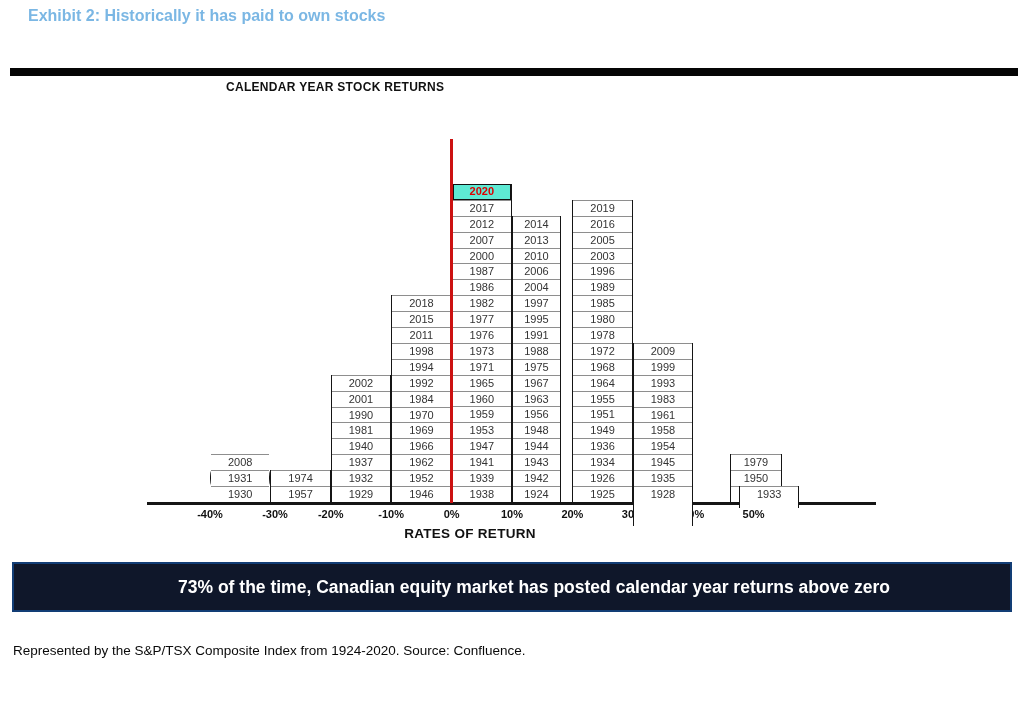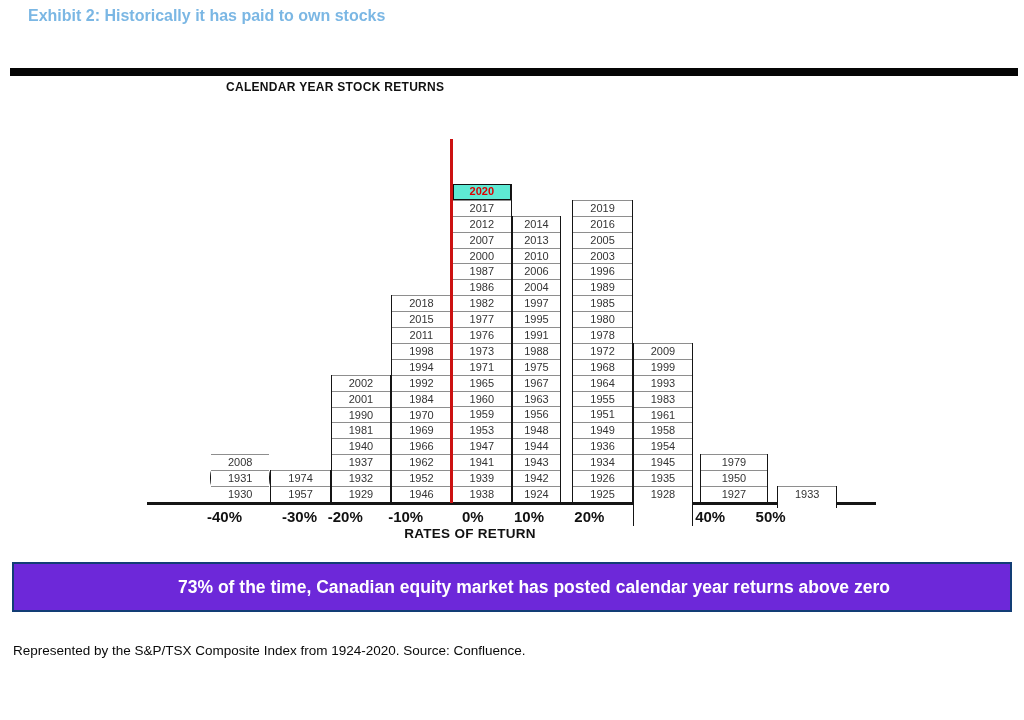--- a/index.html
+++ b/index.html
@@ -13,21 +13,21 @@
   .chart-title{position:absolute;left:226px;top:80px;width:500px;text-align:left;
                font-size:12px;font-weight:bold;letter-spacing:.3px;color:#111;}
   .axis-line{position:absolute;left:147px;top:502px;width:729px;height:2.6px;background:#151515;z-index:1;}
   .zero-line{position:absolute;left:450.4px;top:139px;width:2.6px;height:363.5px;z-index:5;}
 
   .col{position:absolute;box-sizing:border-box;border-left:1.4px solid #151515;border-right:1.4px solid #151515;z-index:2;background:#fff;}
   .cell{box-sizing:border-box;height:15.9px;border-top:1px solid #8e8e8e;background:#fff;
         font-size:11px;line-height:14.8px;text-align:center;color:#333;}
   .cell.hl{background:#5eead4;color:#dd0000;font-weight:bold;border:1.4px solid #111;line-height:13.2px;}
 
-  .tick{position:absolute;width:64px;text-align:right;font-size:15px;font-weight:bold;color:#111;}
+  .tick{position:absolute;width:64px;text-align:center;font-size:11px;font-weight:bold;color:#111;}
   .x-label{position:absolute;left:320px;top:526px;width:300px;text-align:center;
            font-size:13.5px;font-weight:bold;color:#111;letter-spacing:.3px;}
 
   .banner{position:absolute;left:12px;top:562px;width:1000px;height:50px;box-sizing:border-box;
           display:flex;align-items:center;justify-content:center;border:2px solid #123d75;}
   .banner span{font-size:17.5px;font-weight:bold;color:#fff;}
 
   .footnotes{position:absolute;left:13px;top:640px;font-size:13.5px;color:#0a0a0a;line-height:22px;}
 </style>
 </head>
@@ -144,46 +144,46 @@
           <div class="cell">1999</div>
           <div class="cell">1993</div>
           <div class="cell">1983</div>
           <div class="cell">1961</div>
           <div class="cell">1958</div>
           <div class="cell">1954</div>
           <div class="cell">1945</div>
           <div class="cell">1935</div>
           <div class="cell">1928</div>
         </div>
-        <div class="col" style="left: 700px; width: 68px; top: 454.3px; height: 47.7px;">
+        <div class="col" style="left: 730px; width: 52px; top: 454.3px; height: 47.7px;">
           <div class="cell">1979</div>
           <div class="cell">1950</div>
           <div class="cell">1927</div>
         </div>
-        <div class="col" style="left: 777px; width: 60.4px; top: 486.1px; height: 22px;">
+        <div class="col" style="left: 739px; width: 60.4px; top: 486.1px; height: 22px;">
           <div class="cell">1933</div>
         </div>
       </div>
     <div class="axis-line"></div>
     <div id="ticks">
         <div class="tick" style="left: 178px; top: 508px;">-40%</div>
-        <div class="tick" style="left: 253px; top: 508px;">-30%</div>
+        <div class="tick" style="left: 243px; top: 508px;">-30%</div>
         <div class="tick" style="left: 298.8px; top: 508px;">-20%</div>
         <div class="tick" style="left: 359.2px; top: 508px;">-10%</div>
         <div class="tick" style="left: 419.6px; top: 508px;">0%</div>
         <div class="tick" style="left: 480px; top: 508px;">10%</div>
         <div class="tick" style="left: 540.4px; top: 508px;">20%</div>
         <div class="tick" style="left: 600.8px; top: 508px;">30%</div>
         <div class="tick" style="left: 661.2px; top: 508px;">40%</div>
         <div class="tick" style="left: 721.6px; top: 508px;">50%</div>
       </div>
     <div class="x-label">RATES OF RETURN</div>
   </div>
 
-  <div class="banner" style="background: #6d28d9; border-color: rgb(18, 61, 117); padding-left: 44px;">
+  <div class="banner" style="background: #0f172a; border-color: rgb(18, 61, 117); padding-left: 44px;">
     <span>73% of the time, Canadian equity market has posted calendar year returns above zero</span>
   </div>
 
   <div class="footnotes">
     <div>Represented by the S&amp;P/TSX Composite Index from 1924-2020. Source: Confluence.</div>
   </div>
 
 </div>
 
 </body></html>

